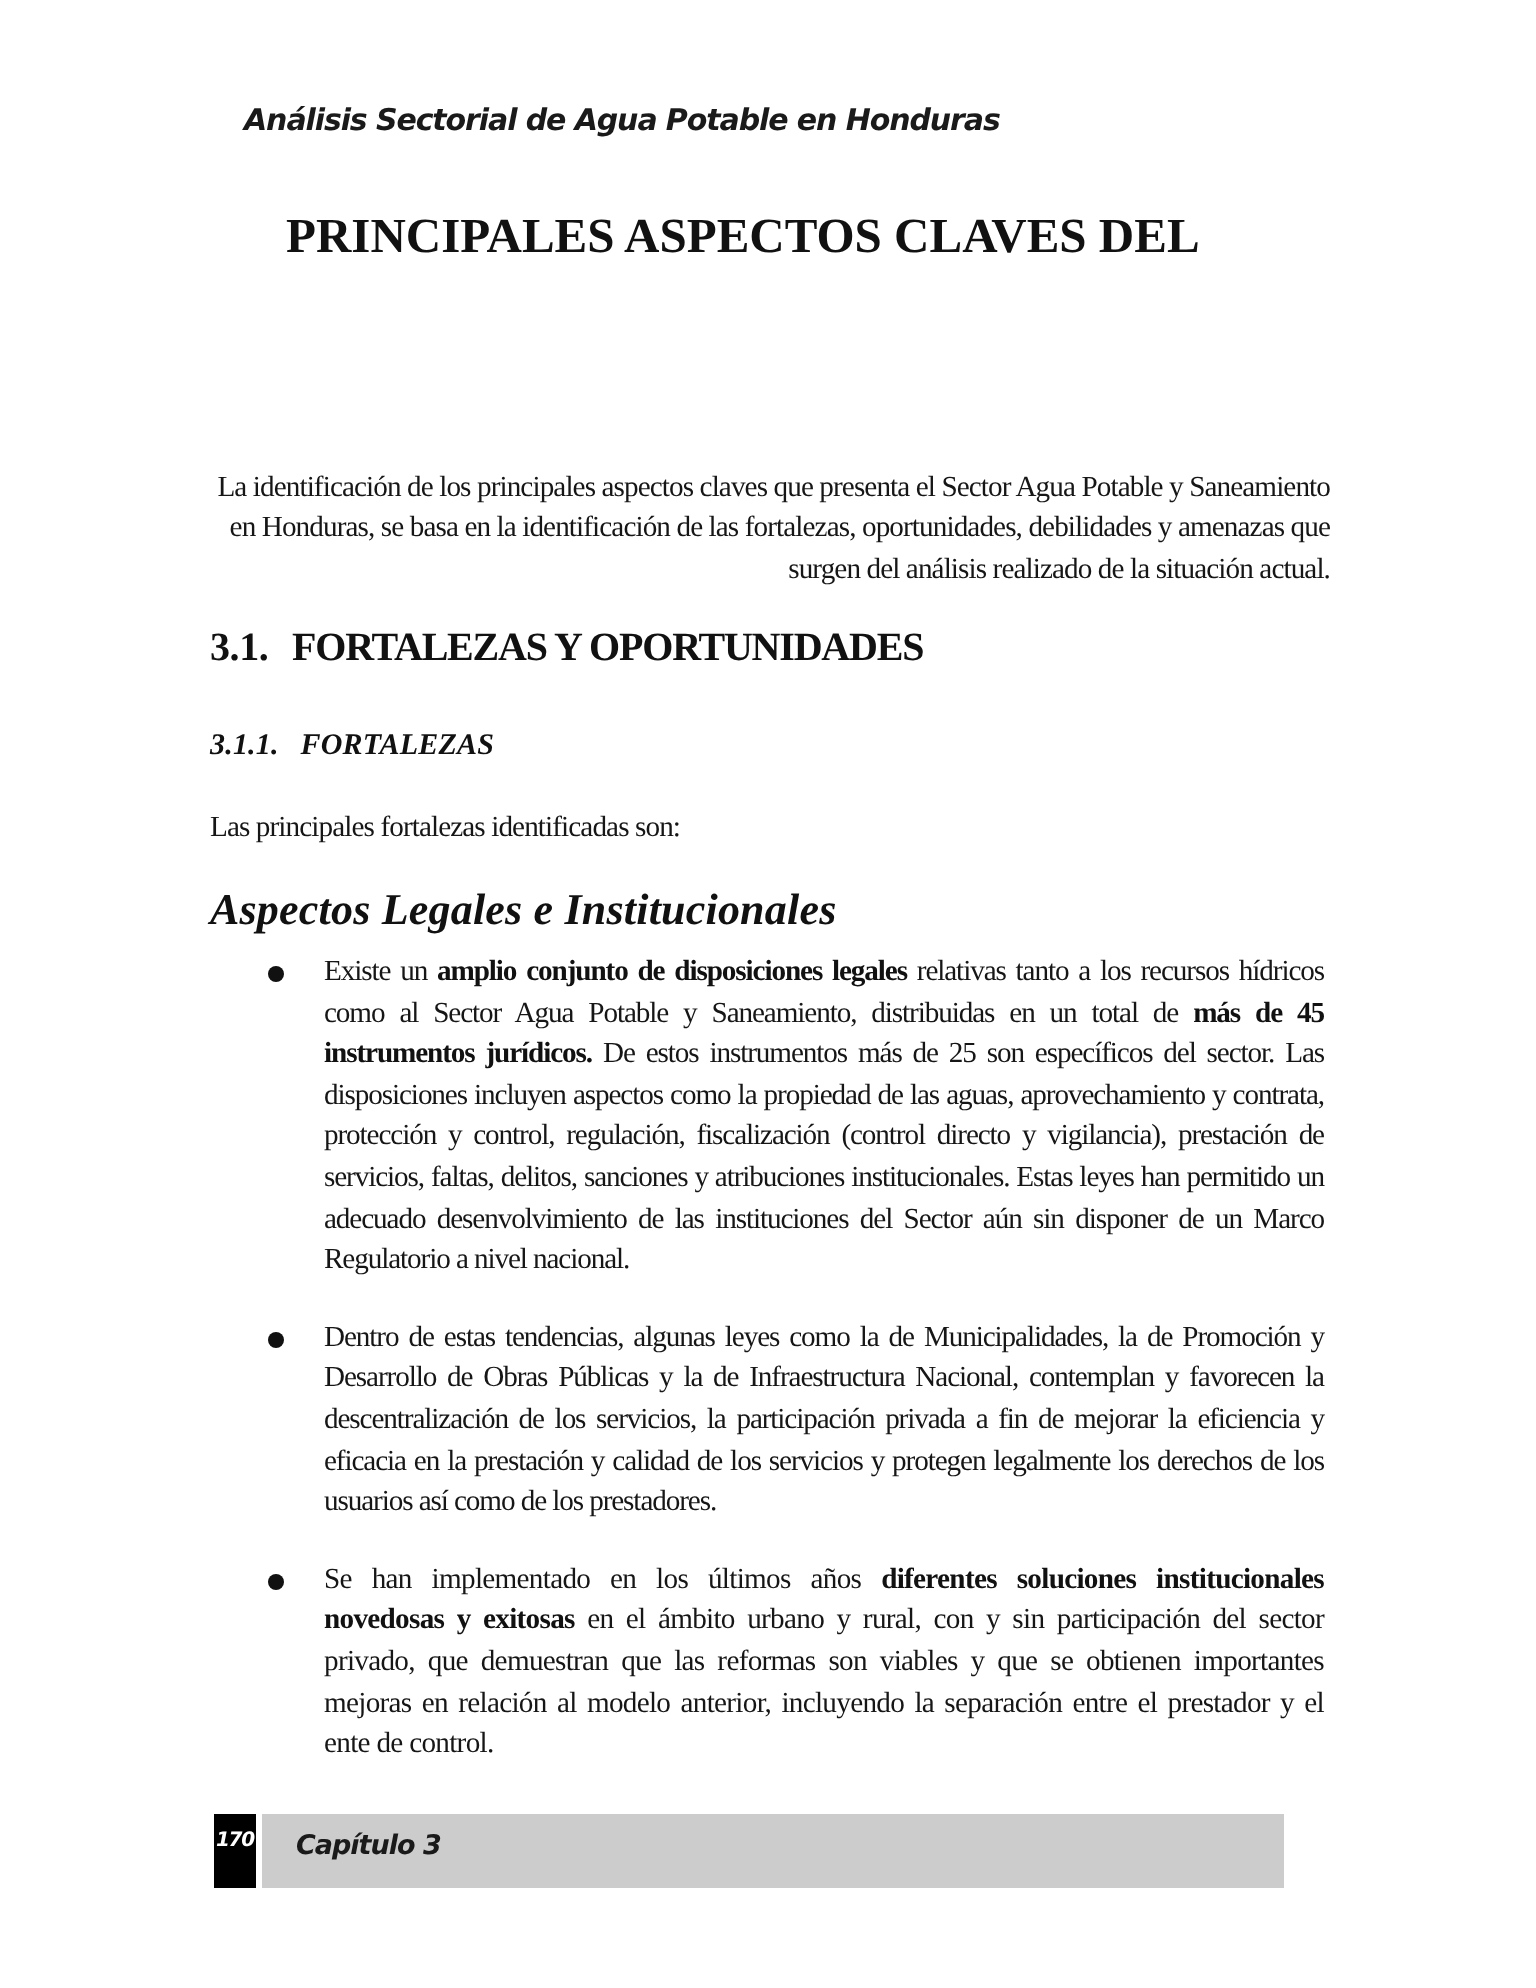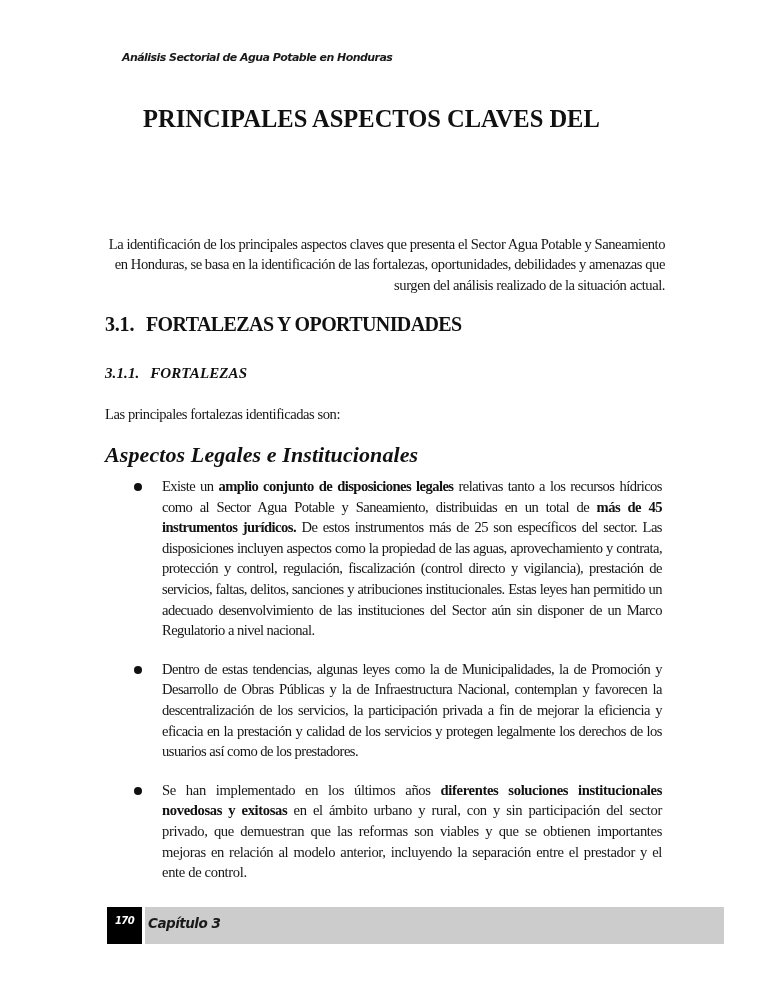--- a/index.html
+++ b/index.html
@@ -15,21 +15,21 @@
       color: #111111;
       font-family: "Liberation Serif", serif;
     }
     .running-header {
       position: absolute;
       left: 122px;
       top: 51px;
       font-family: "DejaVu Sans", sans-serif;
       font-style: italic;
       font-weight: bold;
-      font-size: 11px;
+      font-size: 15px;
       letter-spacing: -0.55px;
       color: #1a1a1a;
     }
     .chapter-title {
       position: absolute;
       left: 105px;
       top: 104px;
       margin: 0;
       font-family: "Liberation Serif", serif;
       font-weight: bold;
@@ -126,42 +126,42 @@
     .bi-3 { letter-spacing: -0.55px; }
 
     .footer {
       position: absolute;
       left: 107px;
       top: 907px;
       height: 37px;
       display: flex;
     }
     .page-number-box {
-      width: 35px;
+      width: 21px;
       height: 37px;
       background: #000000;
       color: #ffffff;
       font-family: "DejaVu Sans", sans-serif;
       font-style: italic;
       font-weight: bold;
       font-size: 10px;
       letter-spacing: -0.6px;
       display: flex;
       align-items: flex-start;
       justify-content: center;
       padding-top: 8px;
       box-sizing: border-box;
     }
     .footer-bar {
       margin-left: 3px;
-      width: 579px;
+      width: 511px;
       height: 37px;
       background: #cccccc;
       box-sizing: border-box;
-      padding-left: 3px;
+      padding-left: 17px;
       padding-top: 8px;
       font-family: "DejaVu Sans", sans-serif;
       font-style: italic;
       font-weight: bold;
       font-size: 13.5px;
       letter-spacing: -0.5px;
       color: #1a1a1a;
     }
   </style>
 </head>

